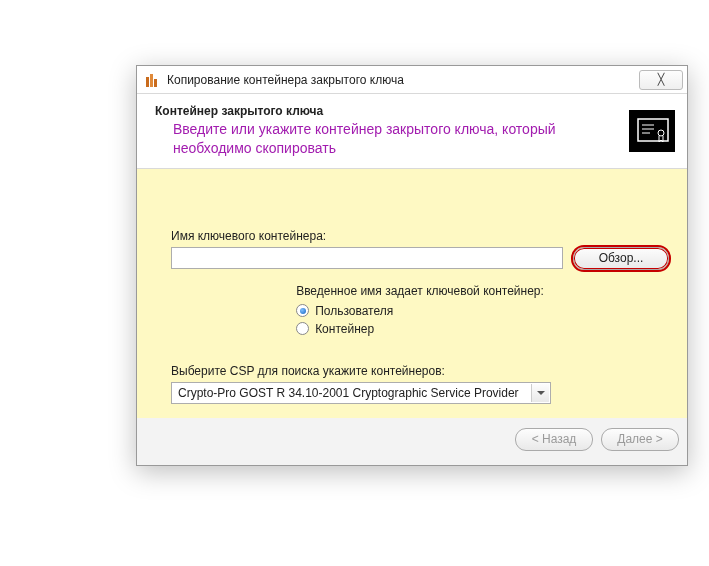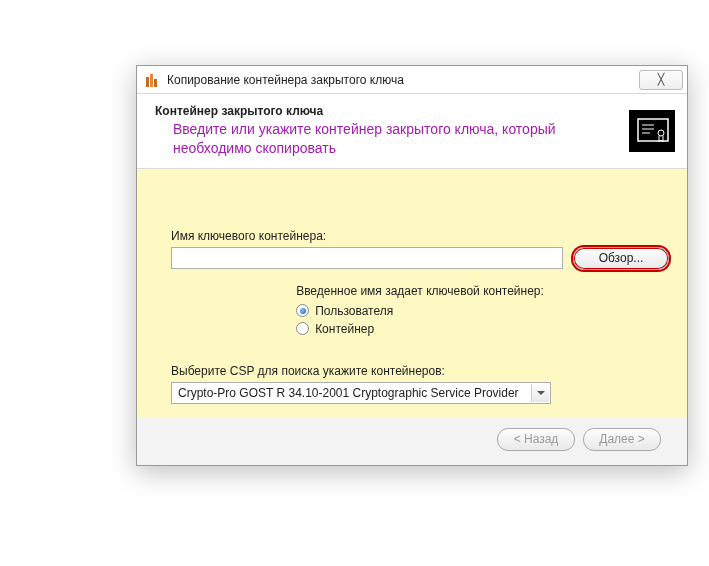--- a/index.html
+++ b/index.html
@@ -139,21 +139,21 @@
   }
   .select .caret::after {
     content:""; width:0; height:0;
     border-left:4px solid transparent; border-right:4px solid transparent;
     border-top:4px solid #555;
   }
 
   
   .footer {
     background: #f3f3f3;
-    padding: 10px 26px 14px 14px;
+    padding: 10px 8px 14px 14px;
     display:flex; justify-content:flex-end; gap:8px;
     border-top: none;
   }
   .footer .btn { min-width: 78px; }
 </style>
 </head>
 <body>
 
 <div class="window">
 

